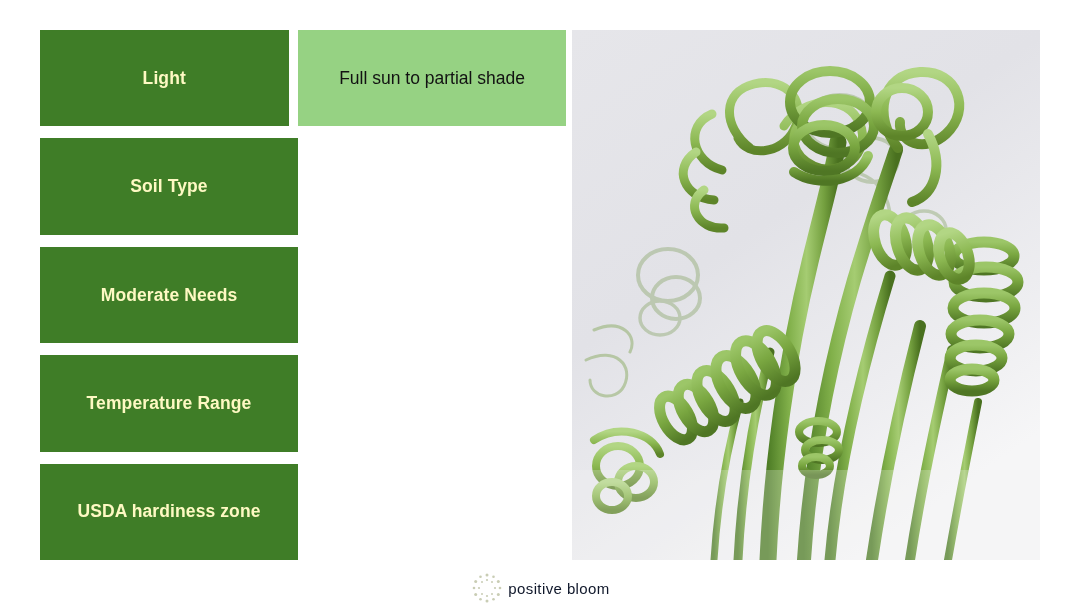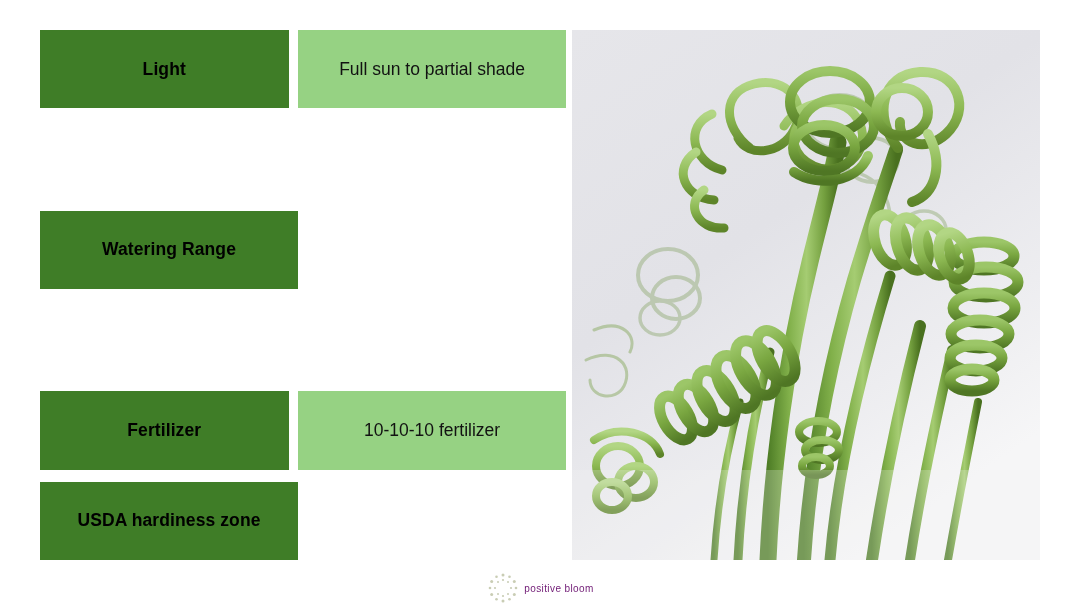--- a/index.html
+++ b/index.html
@@ -36,21 +36,21 @@
   .spec-row {
     display: flex;
     flex: 1 1 0;
     margin-bottom: 12px;
   }
   .spec-row:last-child { margin-bottom: 0; }
 
   .spec-label {
     width: 258px;
     background: #3f7d27;
-    color: #000000;
+    color: #fef9c3;
     font-weight: bold;
     font-size: 17.5px;
     display: flex;
     align-items: center;
     justify-content: center;
     text-align: center;
     letter-spacing: 0.1px;
     box-sizing: border-box;
     padding: 0 6px;
   }
@@ -90,57 +90,54 @@
     top: 568px;
     width: 1080px;
     height: 40px;
     display: flex;
     align-items: center;
     justify-content: center;
     gap: 4px;
   }
   #watermark .wm-mark { width: 34px; height: 34px; display:block; }
   #watermark .wm-text {
-    font-size: 10px;
-    color: #701a75;
+    font-size: 15px;
+    color: #0f172a;
     letter-spacing: 0.4px;
     font-family: "Liberation Sans", sans-serif;
   }
 </style>
 </head>
 <body>
 
 <div id="card">
 
   <div id="spec-table">
 
     <div class="spec-row">
       <div class="spec-label">Light</div>
       <div class="spec-gap"></div>
       <div class="spec-value">Full sun to partial shade</div>
     </div>
 
     <div class="spec-row">
-      <div class="spec-gap"></div>
-    </div>
-
-    <div class="spec-row">
-      <div class="spec-label">Watering Range</div>
-      <div class="spec-gap"></div>
-    </div>
-
-    <div class="spec-row">
-      <div class="spec-gap"></div>
-    </div>
-
-    <div class="spec-row">
-      <div class="spec-label">Fertilizer</div>
-      <div class="spec-gap"></div>
-      <div class="spec-value">10-10-10 fertilizer</div>
-    </div>
+      <div class="spec-label">Soil Type</div>
+      <div class="spec-gap"></div>
+    </div>
+
+    <div class="spec-row">
+      <div class="spec-label">Moderate Needs</div>
+      <div class="spec-gap"></div>
+    </div>
+
+    <div class="spec-row">
+      <div class="spec-label">Temperature Range</div>
+      <div class="spec-gap"></div>
+    </div>
+
 
     <div class="spec-row">
       <div class="spec-label">USDA hardiness zone</div>
       <div class="spec-gap"></div>
     </div>
 
   </div>
 
   <div id="plant-photo">
     <svg viewBox="0 0 468 530" preserveAspectRatio="xMidYMid slice">

